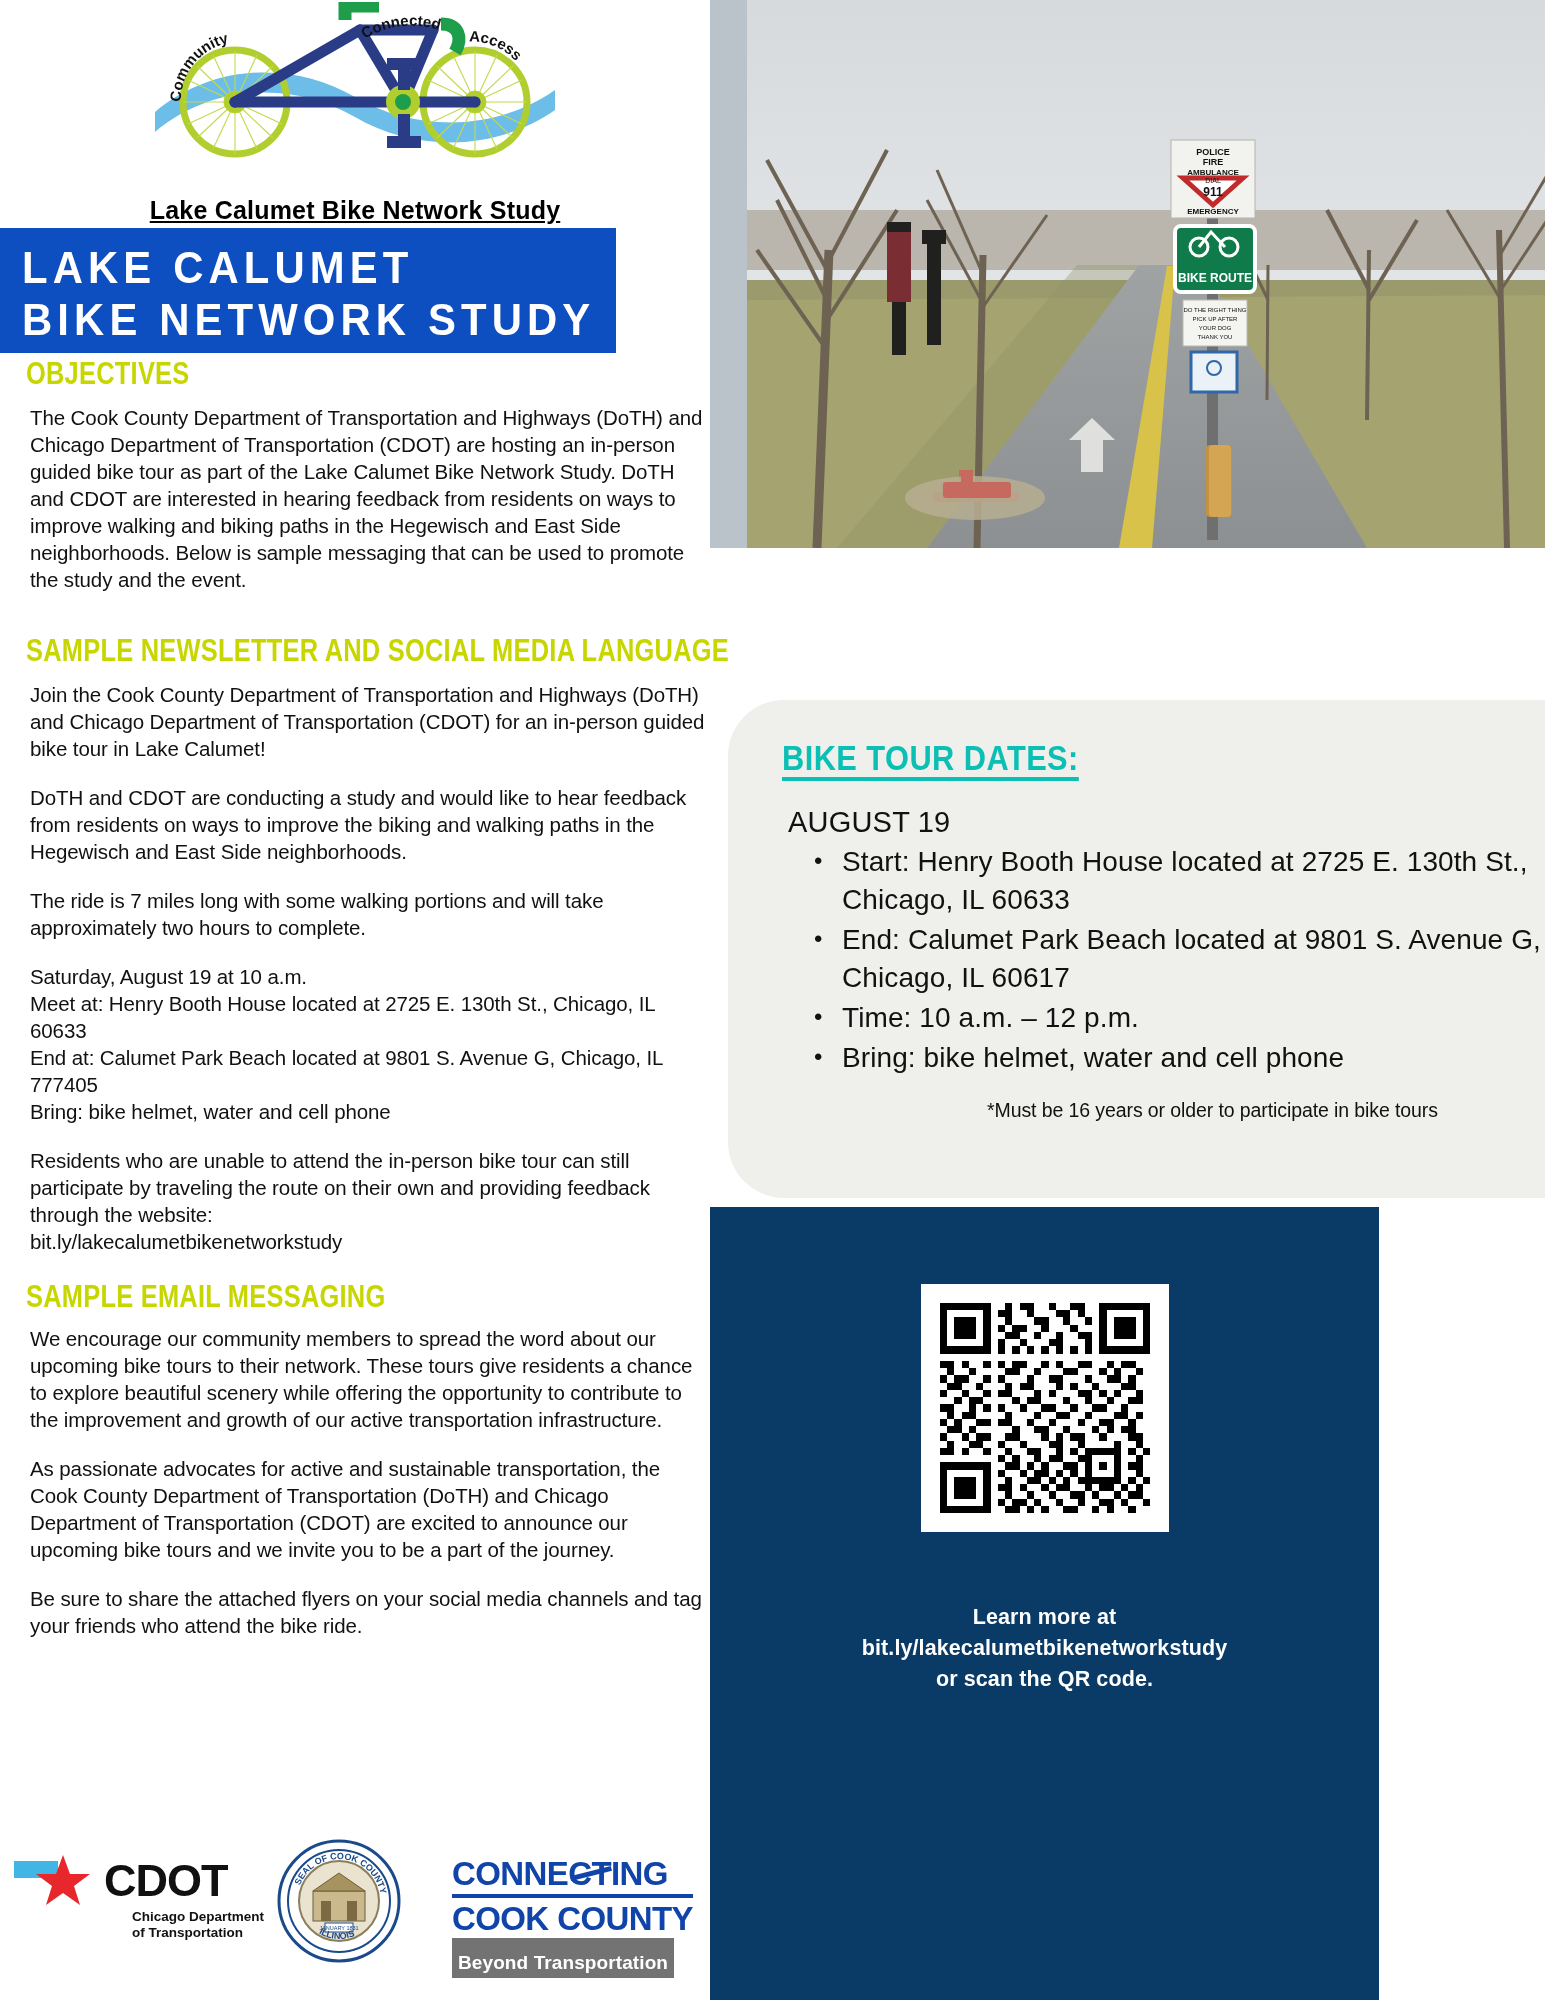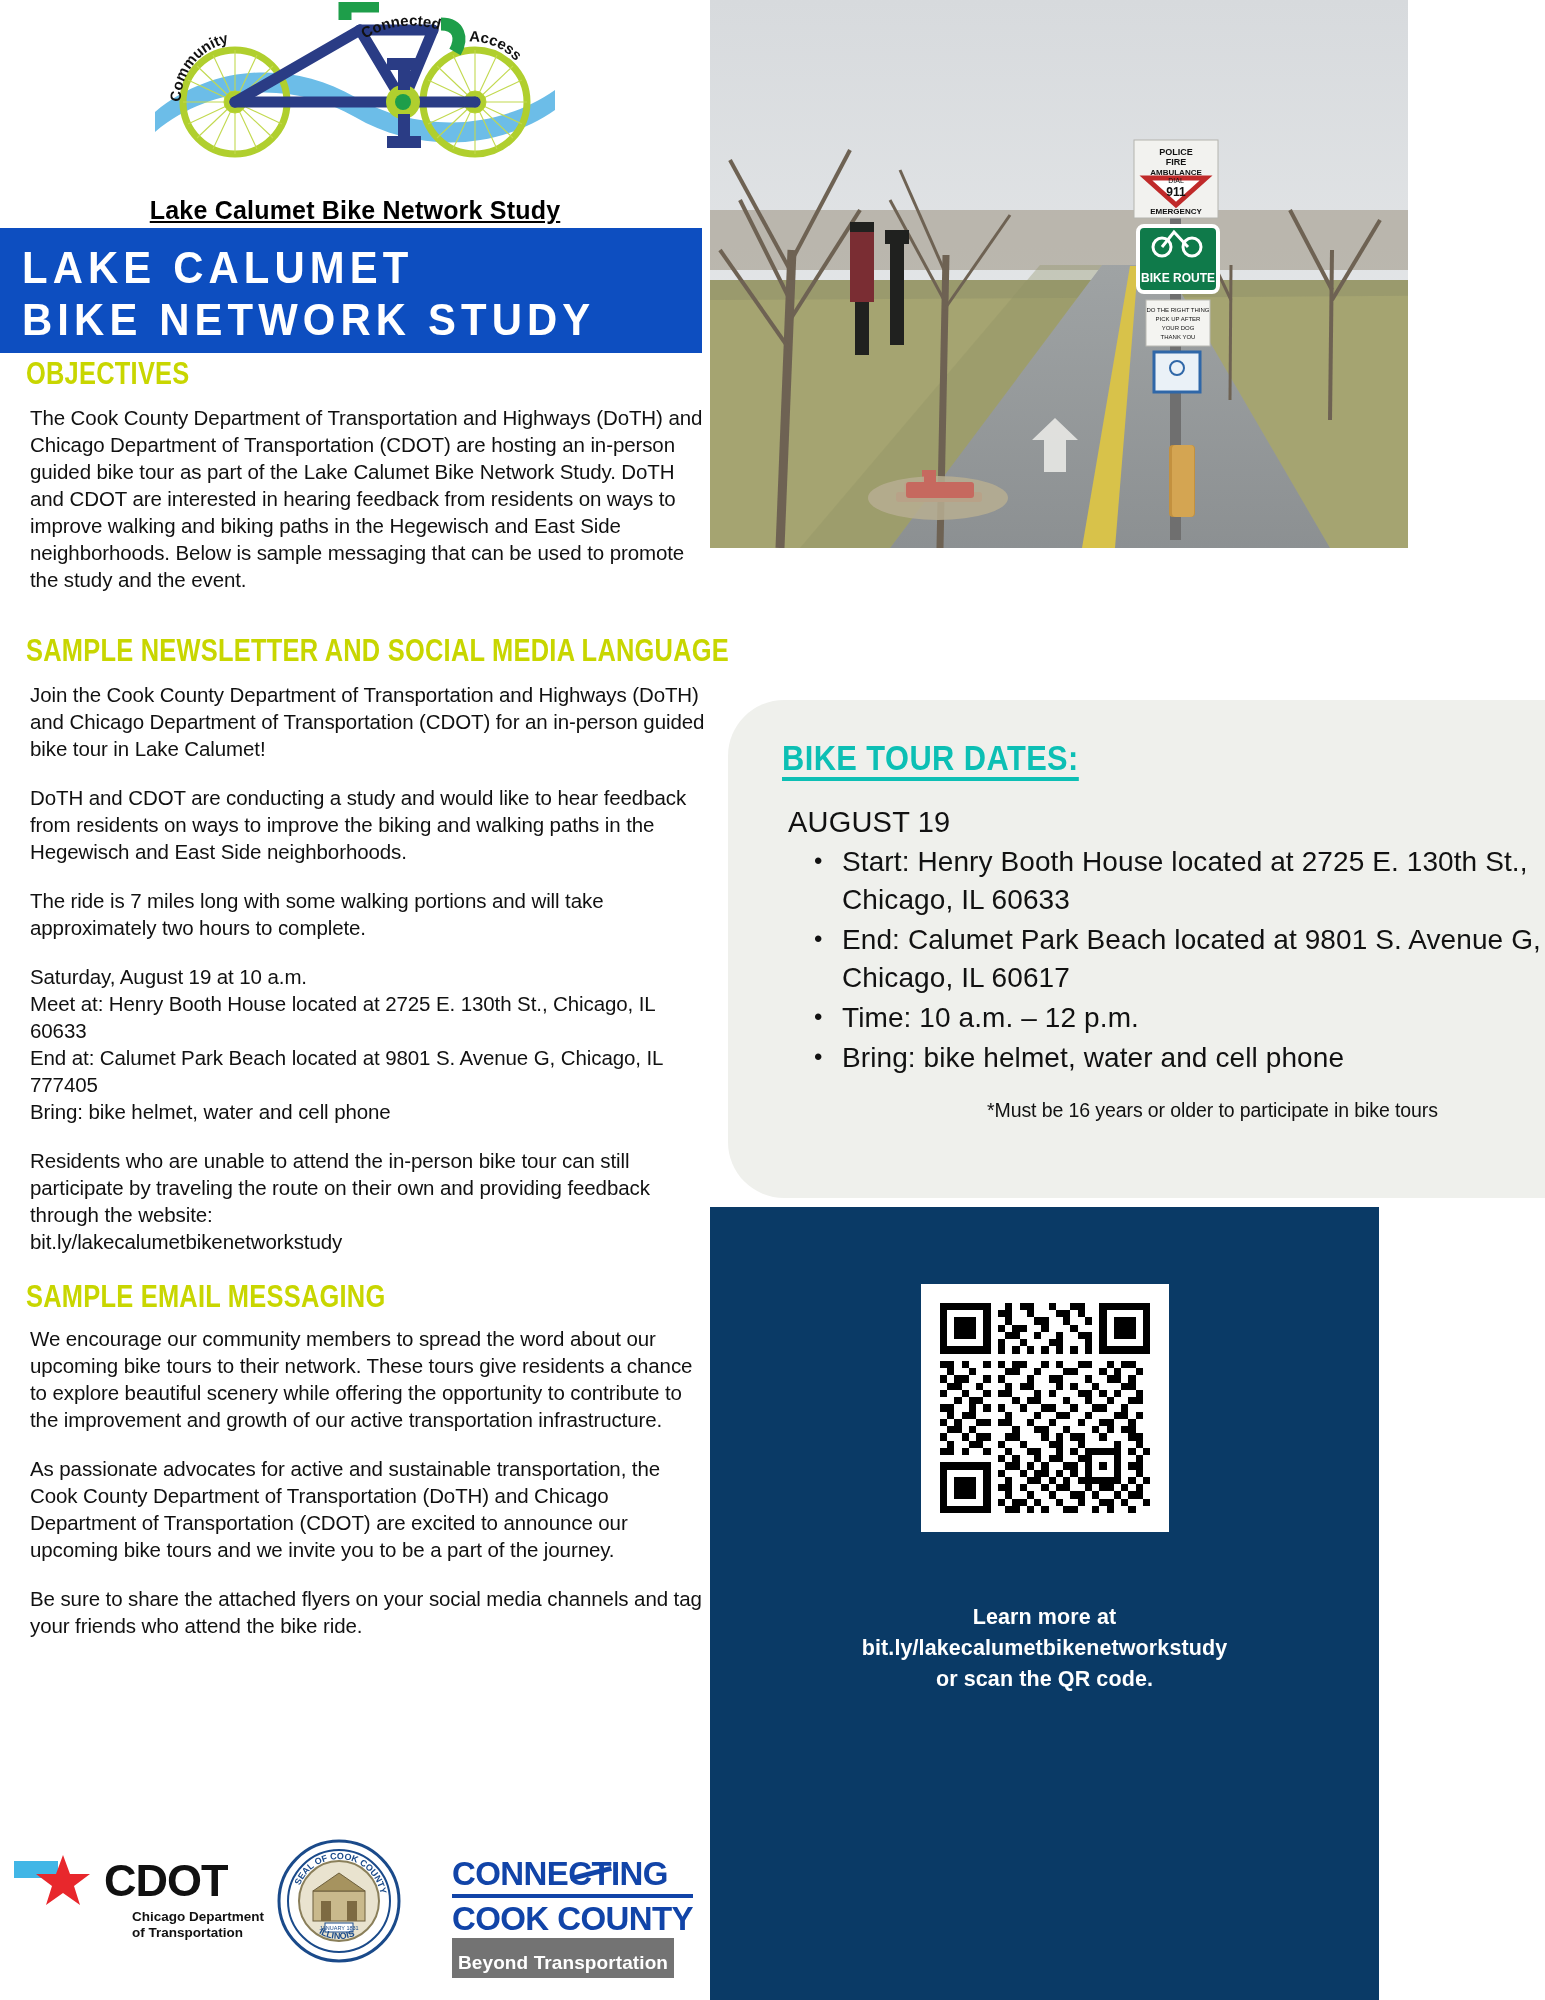--- a/index.html
+++ b/index.html
@@ -18,21 +18,21 @@
   }
   .logo-svg { display:block; margin-top: 2px; }
   .logo-caption {
     font-size: 25px; font-weight: bold; color: #000; letter-spacing: .2px;
     margin-top: -6px;
     text-decoration: underline;
   }
 
   
   .title-banner {
-    position: absolute; left: 0; top: 228px; width: 702px; height: 125px;
+    position: absolute; left: 0; top: 228px; width: 616px; height: 125px;
     background: #0d4ec0;
     padding: 14px 0 0 22px;
   }
   .title-banner .tline {
     color: #fff; font-weight: bold; font-size: 45px; line-height: 52px;
     letter-spacing: 5.5px; font-family: "Liberation Sans", sans-serif;
     transform: scaleX(0.93); transform-origin: left center; white-space: nowrap;
   }
 
   
@@ -47,22 +47,22 @@
   .body-text {
     font-size: 20.5px; line-height: 27px; color: #111;
     margin: 0 10px 0 30px; letter-spacing: -0.1px;
   }
   .body-text p { margin: 0 0 22px 0; }
   .body-text p.tight { margin-bottom: 0; }
   .gap-sm { height: 12px; }
 
   
   .photo {
-    position: absolute; left: 710px; top: 0; width: 698px; height: 548px;
-    overflow: hidden; background: #b9c3c9;
+    position: absolute; left: 710px; top: 0; width: 835px; height: 548px;
+    overflow: hidden; background: #b9c3c9; padding-left: 37px;
   }
 
   
   .dates-panel {
     position: absolute; left: 728px; top: 700px; width: 945px; height: 498px;
     background: #eff0ec; border-top-left-radius: 56px; border-bottom-left-radius: 56px;
     padding: 38px 30px 0 54px;
   }
   .dates-title {
     color: #0cbfb4; font-weight: bold; font-size: 35px; letter-spacing: .5px;

